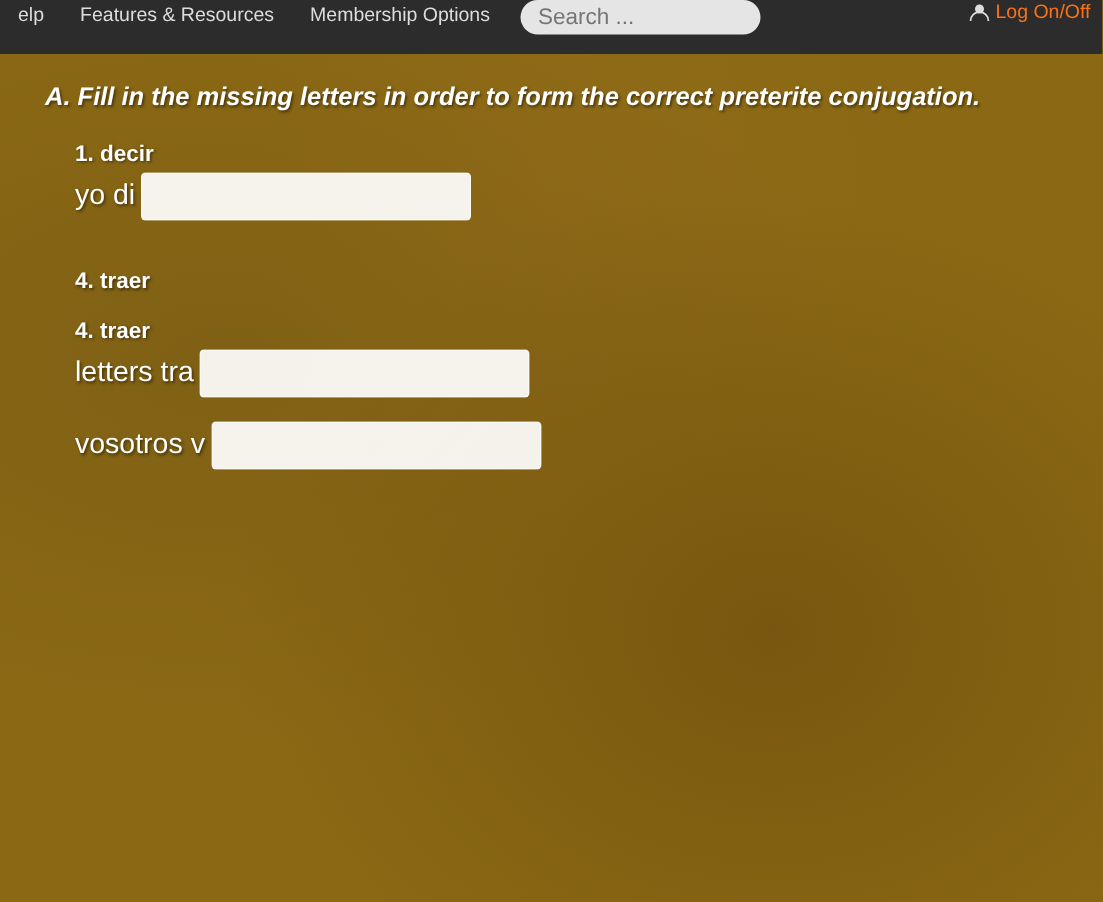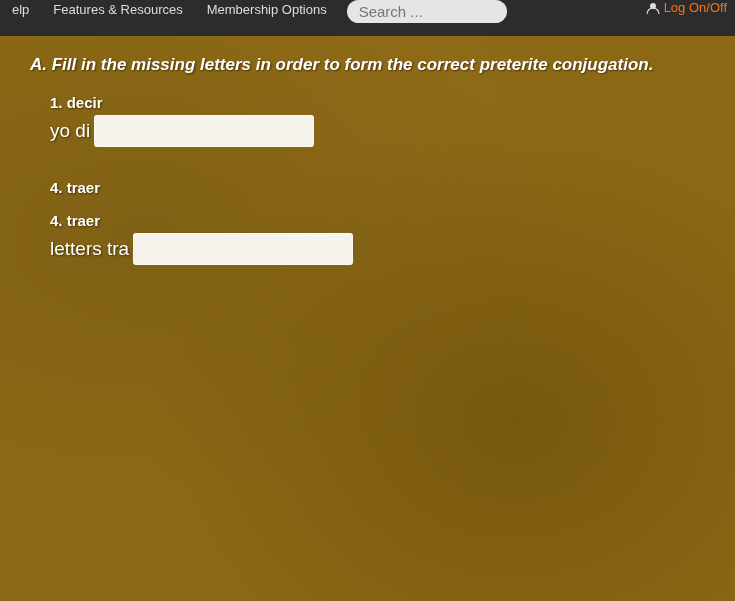--- a/index.html
+++ b/index.html
@@ -161,16 +161,20 @@
 
     <div class="exercise-item">
       <span class="exercise-label">4. traer</span>
       <div class="exercise-row">
         <span class="prefix-text">letters tra</span>
         <input class="answer-input" type="text" value="" style="">
       </div>
     </div>
 
     <div class="exercise-item">
+      <div class="exercise-row">
+        <span class="prefix-text">vosotros v</span>
+        <input class="answer-input" type="text" value="" style="">
+      </div>
     </div>
 
   </div>
 </div>
 
 </body></html>

